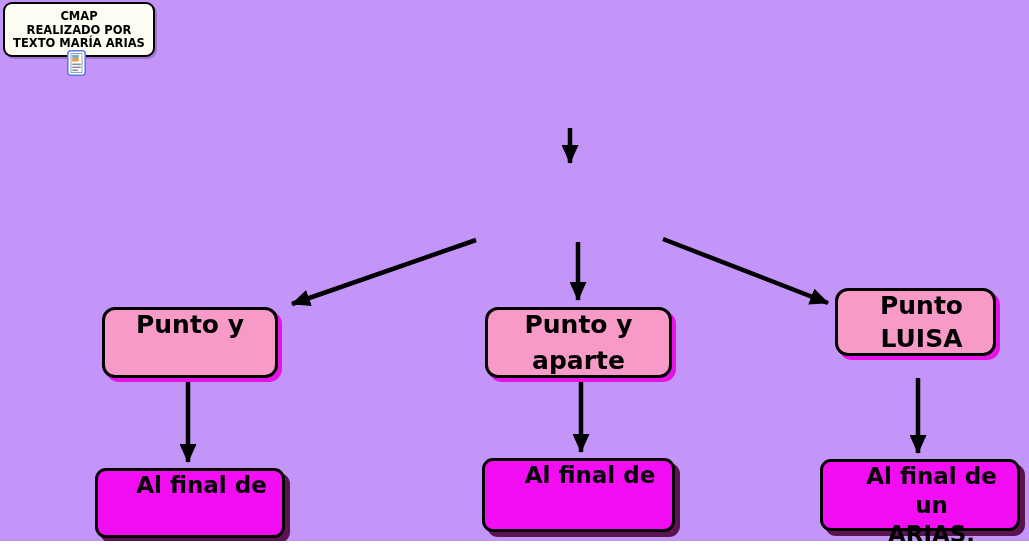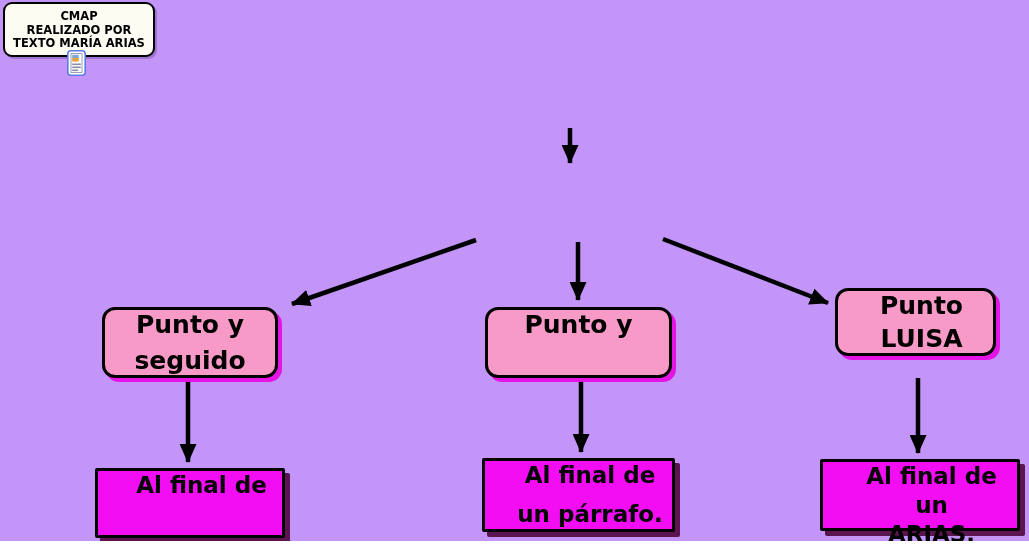--- a/index.html
+++ b/index.html
@@ -64,21 +64,21 @@
     box-shadow:4px 4px 0 var(--type-shadow,#E414E4);
     font-size:25px;line-height:29px;
   }
   .type-1{left:102px;top:307px;width:176px;height:71px;}
   .type-2{left:485px;top:307px;width:187px;height:71px;}
   .type-3{left:835px;top:288px;width:161px;height:68px;padding-left:12px;}
 
   
   .usage{
     background:var(--usage-fill,#F30DF3);
-    border:3.5px solid #000;border-radius:2px;
+    border:3.5px solid #000;border-radius:11px;
     box-shadow:5px 5px 0 var(--usage-shadow,#5C1450);
     font-size:23px;line-height:29px;padding-left:23px;
   }
   .usage-1{left:95px;top:468px;width:190px;height:70px;}
   .usage-2{left:482px;top:458px;width:193px;height:74px;}
   .usage-3{left:820px;top:459px;width:200px;height:72px;}
 
   .bottom-strip{
     position:absolute;left:0;bottom:0;width:100%;height:4px;
     background:#fff;
@@ -120,36 +120,35 @@
       <rect x="5.2" y="13.5" width="8.6" height="1.6" fill="#8890a8"></rect>
       <rect x="5.2" y="16.5" width="8.6" height="1.6" fill="#8890a8"></rect>
       <rect x="5.2" y="19.5" width="6" height="1.6" fill="#8890a8"></rect>
     </svg>
   </div>
 
 
 
   <div class="node type type-1">
     <div>Punto y</div>
-    <div>seguido</div>
   </div>
   <div class="node type type-2">
     <div>Punto y</div>
+    <div>aparte</div>
   </div>
   <div class="node type type-3">
     <div>Punto</div>
     <div>LUISA</div>
   </div>
 
   <div class="node usage usage-1">
     <div>Al final de</div>
   </div>
   <div class="node usage usage-2">
     <div>Al final de</div>
-    <div>un párrafo.</div>
   </div>
   <div class="node usage usage-3">
     <div>Al final de un</div>
     <div>ARIAS.</div>
   </div>
 
   <div class="bottom-strip"></div>
 </div>
 
 </body></html>

